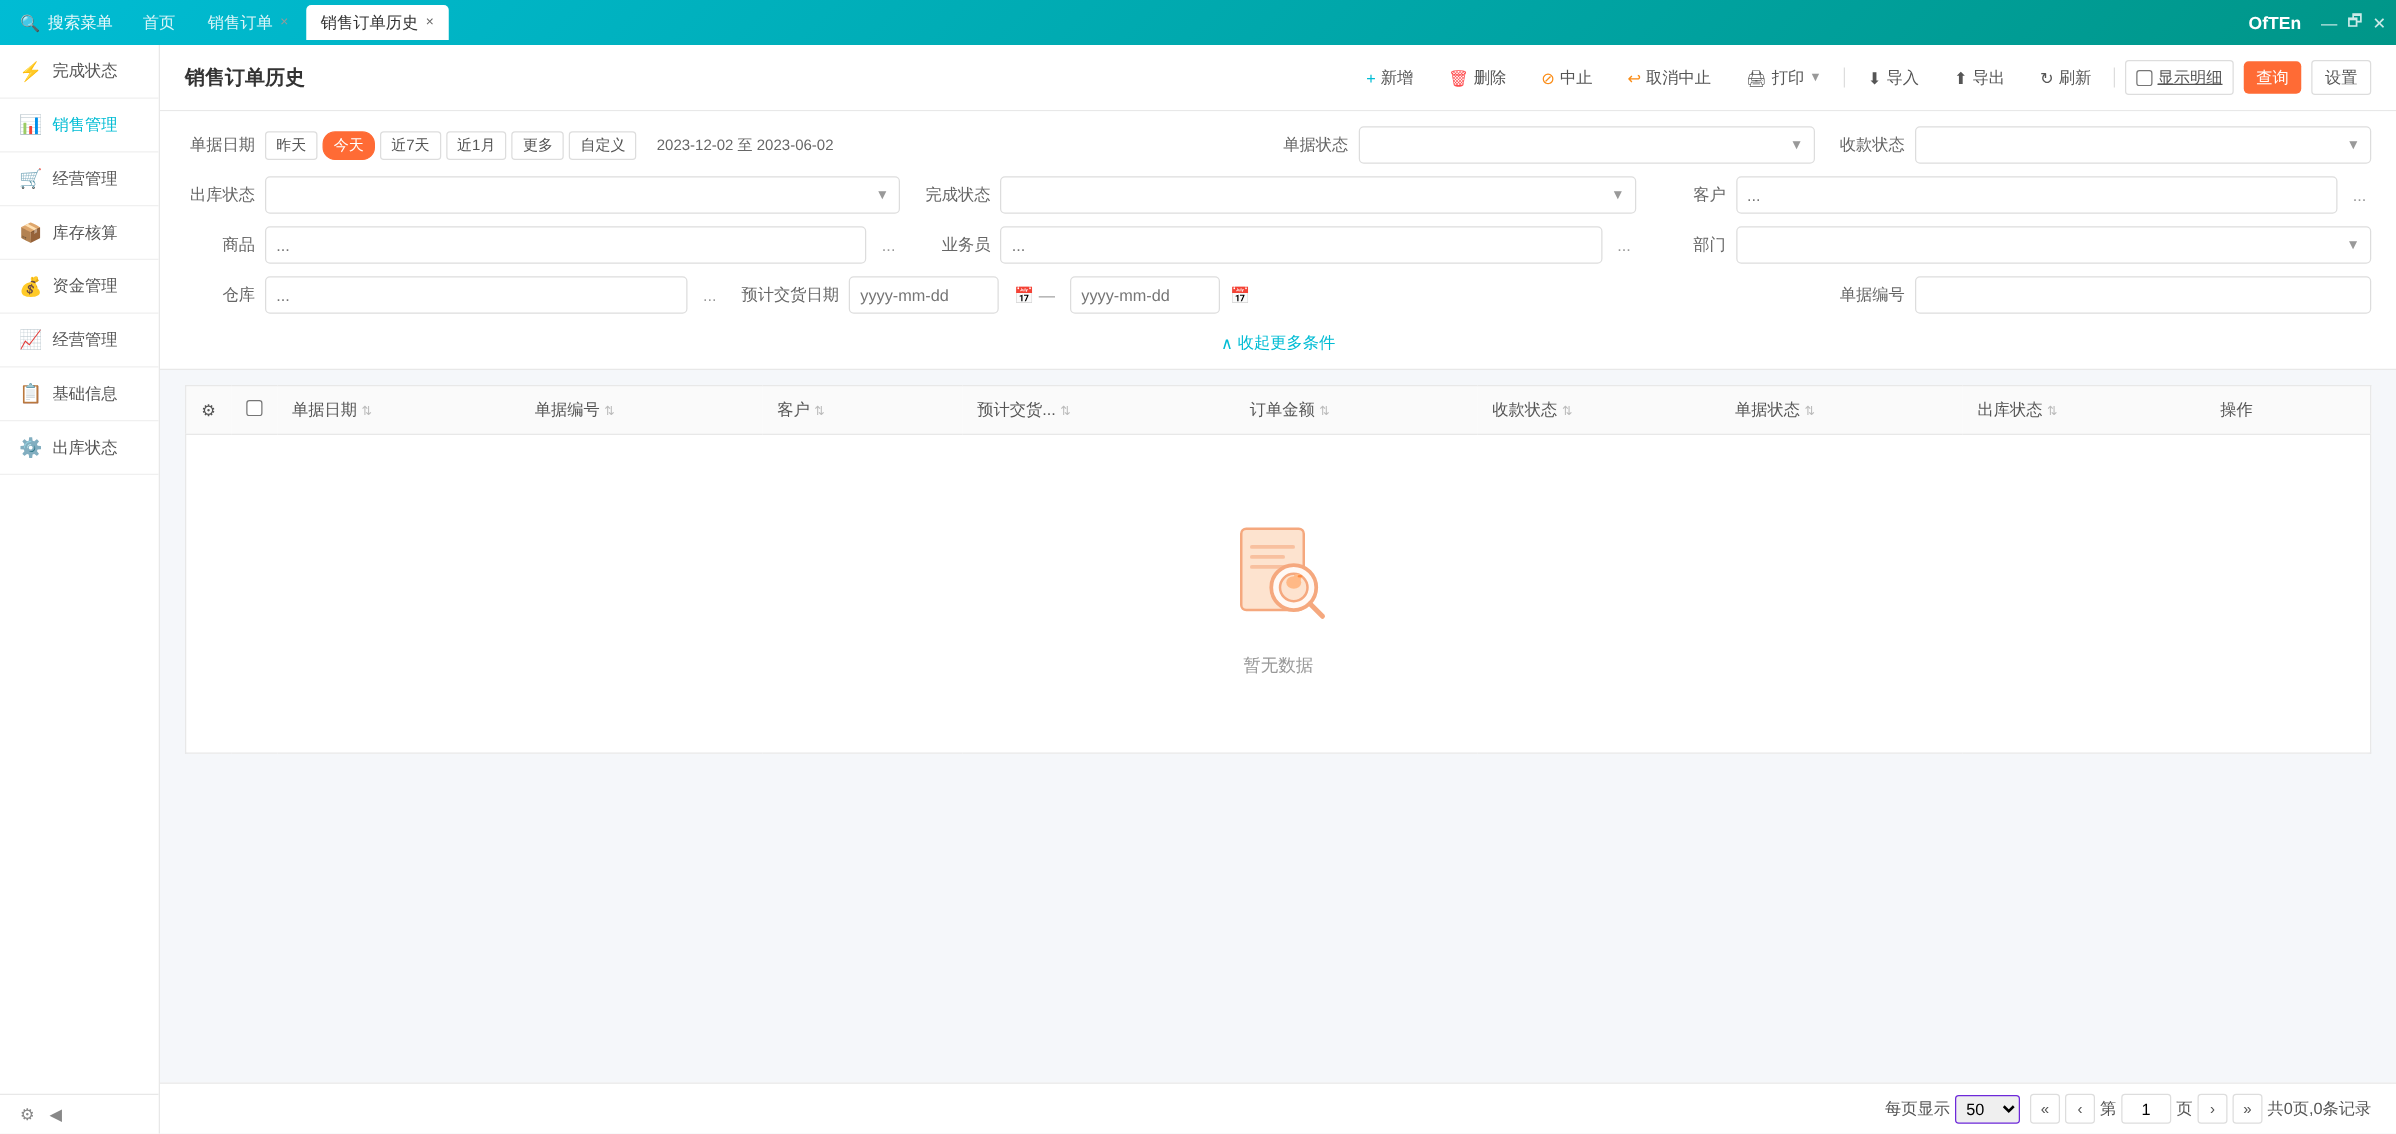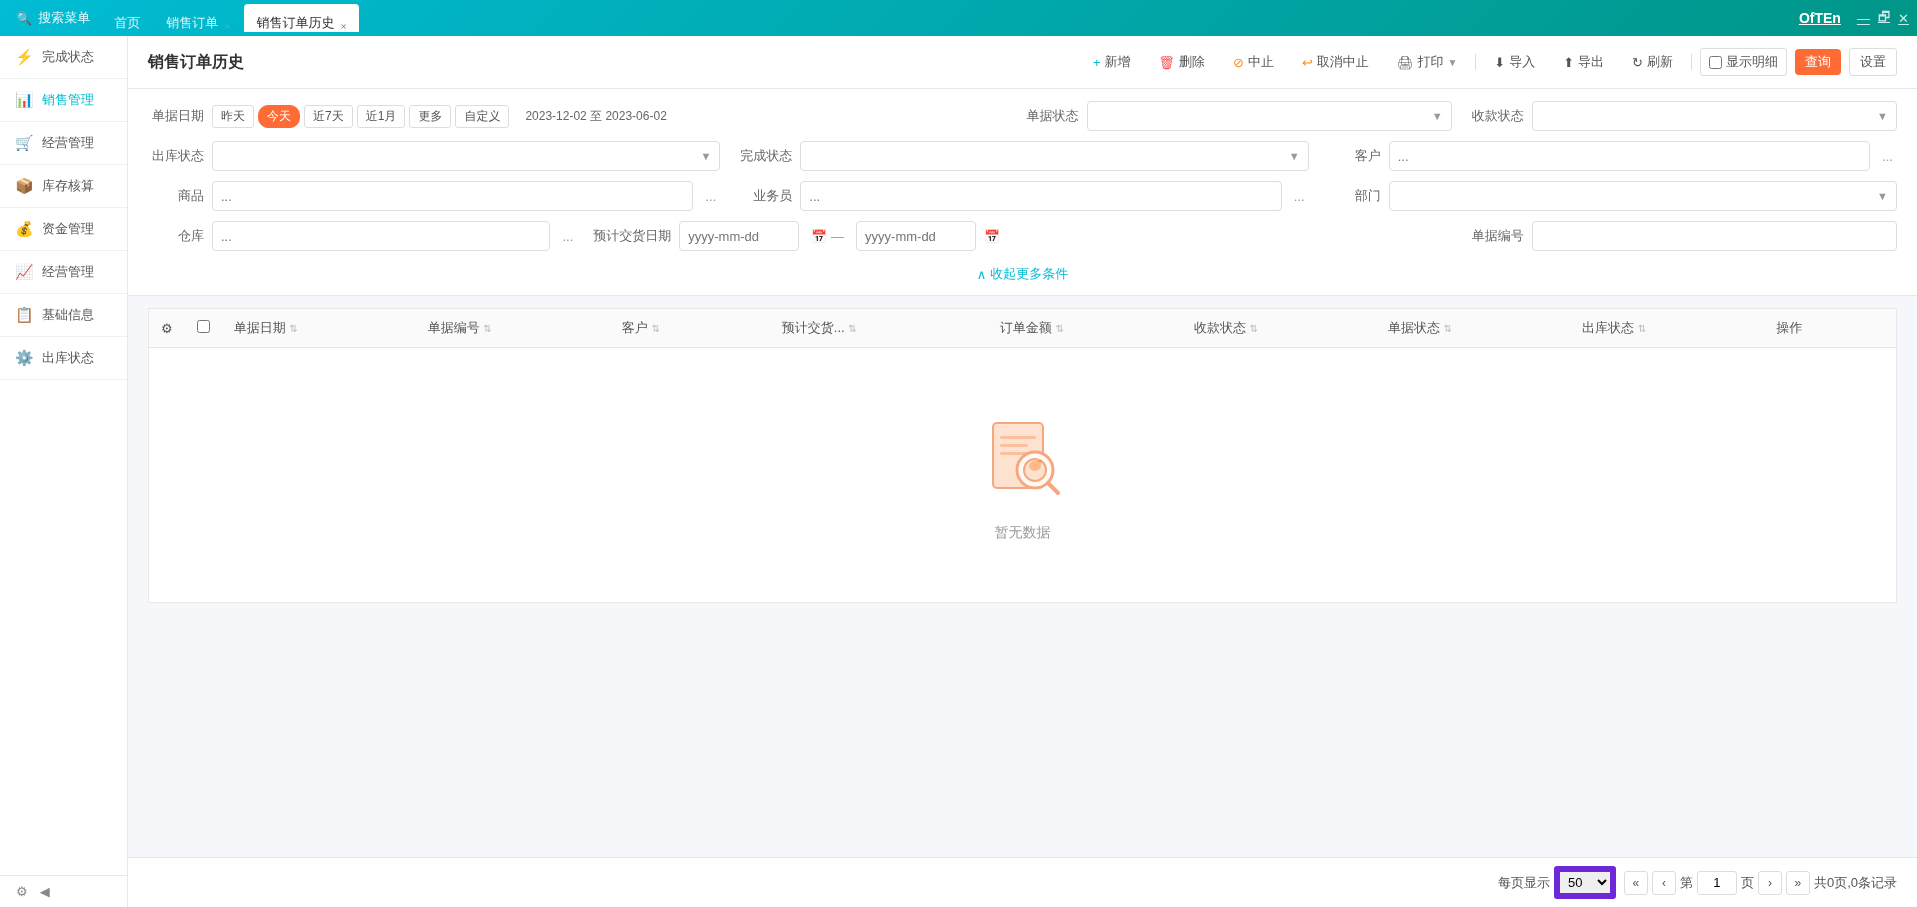--- a/index.html
+++ b/index.html
@@ -18,27 +18,26 @@
     .top-bar-tabs {
       display: flex;
       align-items: center;
       gap: 2px;
       flex: 1;
     }
     .tab-item {
       height: 28px;
       padding: 0 12px;
       display: flex;
-      align-items: flex-end;
+      align-items: center;
       gap: 6px;
       border-radius: 4px 4px 0 0;
       font-size: 13px;
       cursor: pointer;
       color: rgba(255,255,255,0.85);
-      font-family: Liberation Serif, serif;
     }
     .tab-item.active {
       background: #fff;
       color: #333;
     }
     .tab-item .close-btn {
       font-size: 11px;
       color: #999;
       cursor: pointer;
     }
@@ -46,21 +45,20 @@
     .top-bar-actions {
       display: flex;
       align-items: center;
       gap: 8px;
       margin-left: auto;
     }
     .top-bar-actions span {
       color: rgba(255,255,255,0.85);
       font-size: 13px;
       cursor: pointer;
-      text-decoration: underline;
     }
 
     
     .main-layout {
       display: flex;
       flex: 1;
       overflow: hidden;
     }
 
     
@@ -315,21 +313,21 @@
       gap: 8px;
       font-size: 13px;
       color: #555;
     }
     .page-size-select {
       display: flex;
       align-items: center;
       gap: 4px;
     }
     .page-size-select select {
-      border: 6px solid #6d28d9;
+      border: 1px solid #6d28d9;
       border-radius: 3px;
       padding: 2px 4px;
       font-size: 13px;
     }
     .page-nav {
       display: flex;
       align-items: center;
       gap: 4px;
     }
     .page-nav-btn {
@@ -358,20 +356,21 @@
       display: flex;
       align-items: center;
       gap: 4px;
       padding: 4px 8px;
       border: 1px solid #ddd;
       border-radius: 3px;
       background: #fff;
       cursor: pointer;
       font-size: 13px;
       color: #555;
+      text-decoration: underline;
     }
 
     
     .search-bar {
       display: flex;
       align-items: center;
       gap: 6px;
       padding: 4px 8px;
       color: rgba(255,255,255,0.9);
       cursor: pointer;

